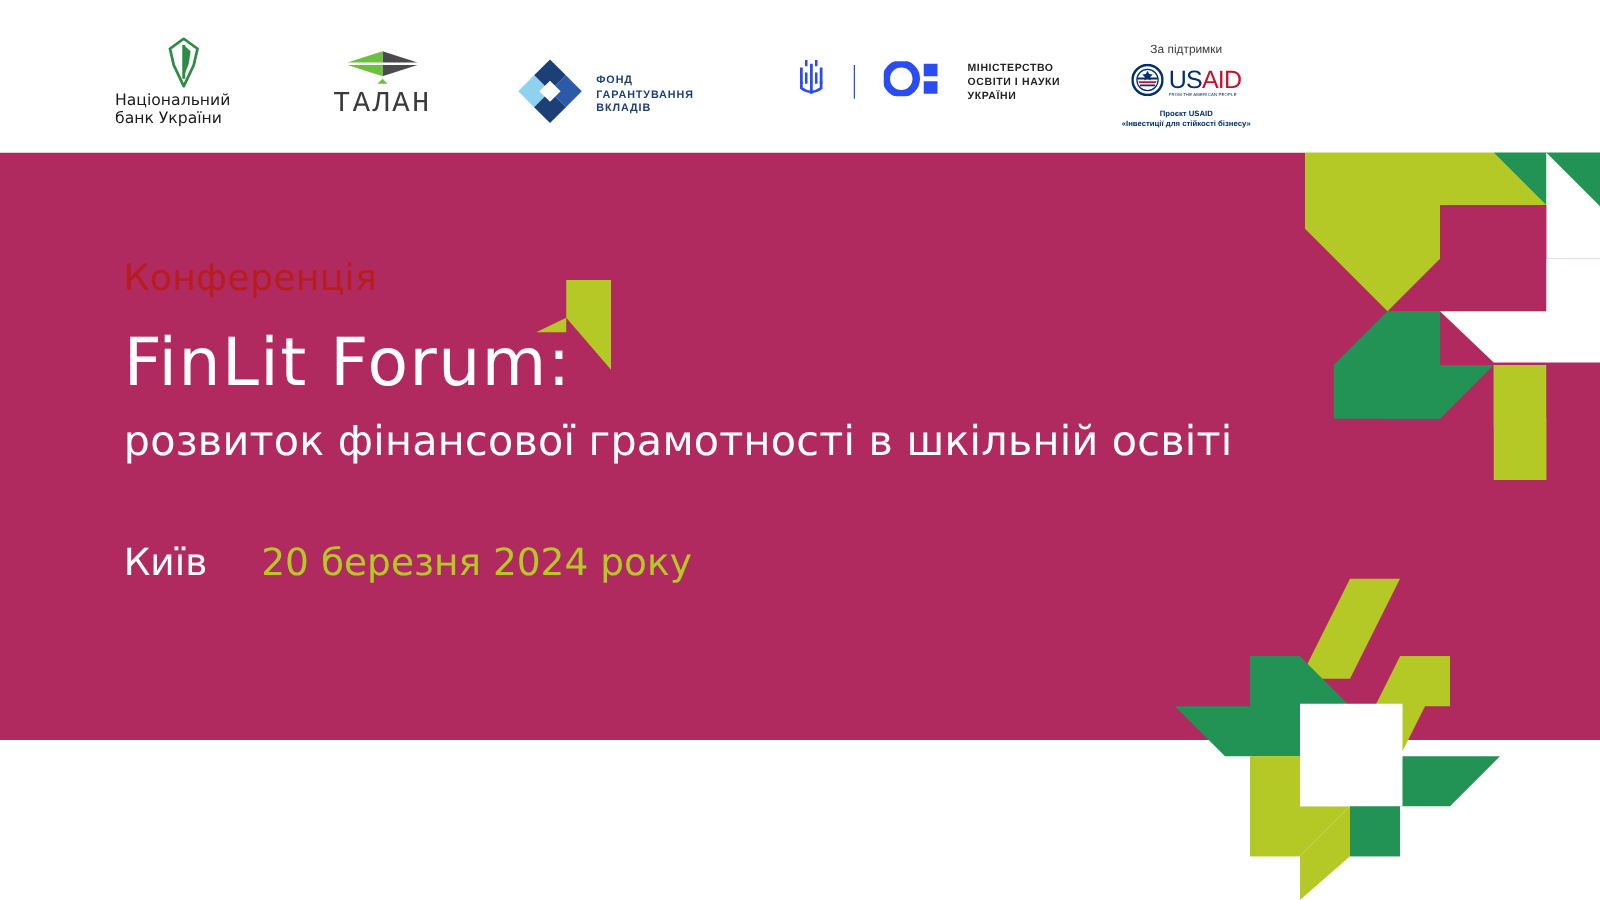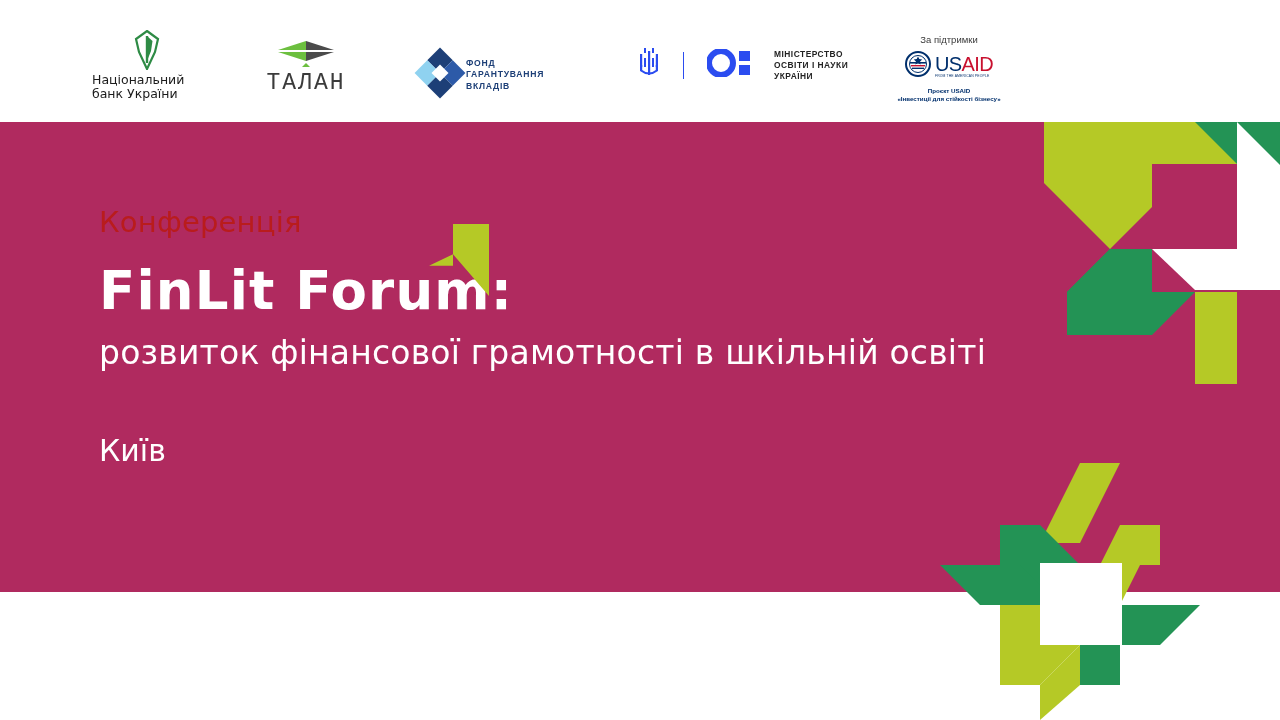--- a/index.html
+++ b/index.html
@@ -45,21 +45,21 @@
   #logo-talan .mark { height: 28px; display: flex; align-items: center; justify-content: center; }
   #logo-talan .cap {
     margin-top: 2px;
     font-size: 23px;
     letter-spacing: 2px;
     color: #3b3b3b;
     font-family: Liberation Mono, monospace;
   }
 
   
-  #logo-dgf { left: 414px; top: 47px; display: flex; align-items: center; }
+  #logo-dgf { left: 414px; top: 47px; display: flex; align-items: center; gap: 11px; }
   #logo-dgf .cap {
     font-size: 8.6px;
     font-weight: bold;
     line-height: 11.4px;
     letter-spacing: 0.75px;
     color: #1d3f77;
     white-space: pre-line;
     font-family: "Liberation Sans", sans-serif;
   }
 
@@ -134,21 +134,21 @@
     font-family: "DejaVu Sans", sans-serif;
     letter-spacing: 0.2px;
   }
   #title-row {
     position: relative;
     margin-top: 21px;
     height: 62px;
   }
   #title {
     font-size: 53px;
-    font-weight: bold;
+    font-weight: normal;
     color: #ffffff;
     letter-spacing: 1.2px;
     line-height: 62px;
     font-family: "DejaVu Sans", sans-serif;
   }
   #arrow-mark {
     position: absolute;
     left: 330px; top: -36px;
     width: 60px; height: 72px;
     background: #b5c926;
@@ -319,16 +319,17 @@
 
   <div id="content">
     <div id="kicker">Конференція</div>
     <div id="title-row">
       <div id="arrow-mark"></div>
       <div id="title">FinLit Forum:</div>
     </div>
     <div id="subtitle">розвиток фінансової грамотності в шкільній освіті</div>
     <div id="meta">
       <span id="meta-city">Київ</span>
+      <span id="meta-date">20 березня 2024 року</span>
     </div>
   </div>
 
 </div>
 
 </body></html>

